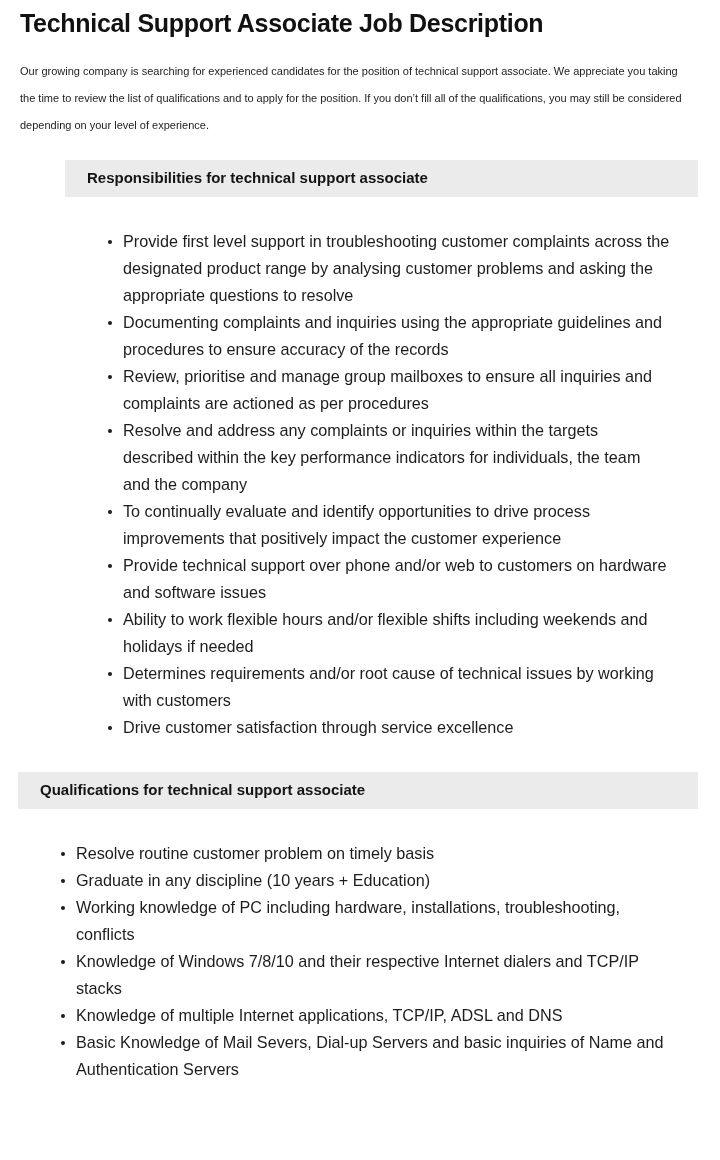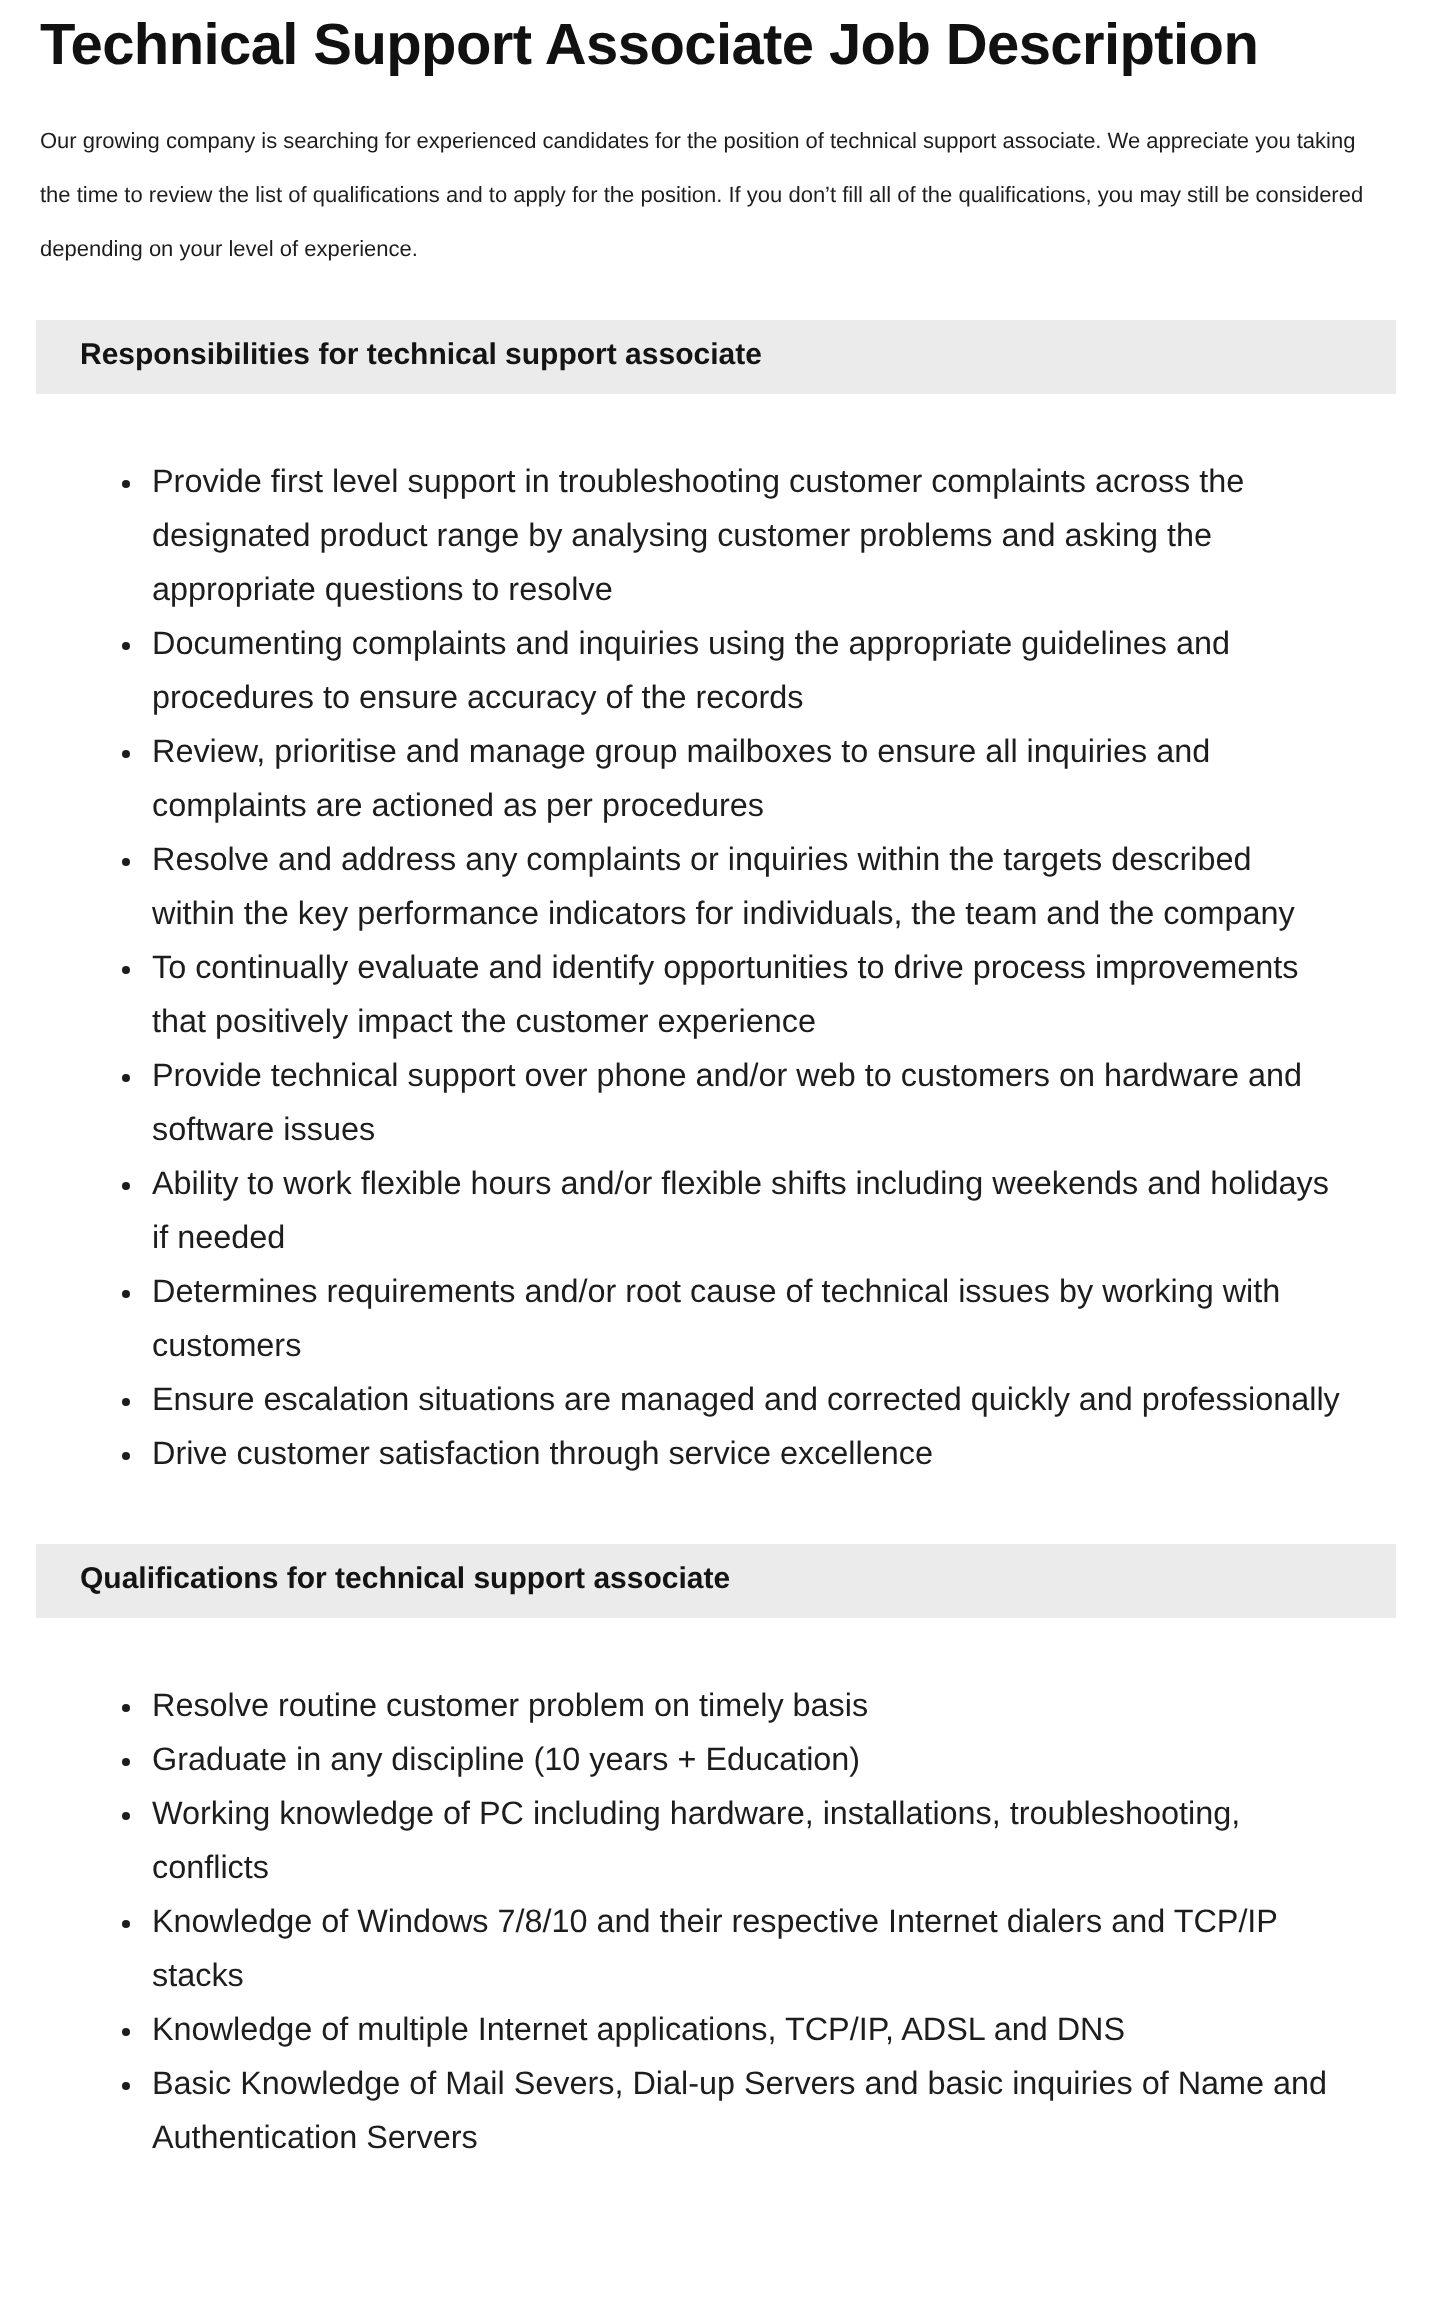--- a/index.html
+++ b/index.html
@@ -18,21 +18,21 @@
     position: relative;
     width: 720px;
     height: 1160px;
     box-sizing: border-box;
   }
 
   
   .doc-title {
     margin: 0;
     padding: 4px 20px 0 20px;
-    font-size: 29px;
+    font-size: 25px;
     line-height: 38px;
     font-weight: bold;
     letter-spacing: -0.3px;
     color: #111111;
     white-space: nowrap;
   }
 
   
   .intro {
     margin: 0;
@@ -50,21 +50,21 @@
     box-sizing: border-box;
   }
   .section-band-title {
     font-size: 15px;
     line-height: 18px;
     font-weight: bold;
     color: #141414;
   }
 
   
-  .band-wrap-first { padding-top: 21px; }
+  .band-wrap-first { padding-top: 21px; padding-left: 47px; }
   .band-wrap-second { padding-top: 14px; }
 
   
   ul.bullets {
     margin: 17px;
     padding: 14px 32px 0 59px;
     list-style: none;
   }
   ul.bullets li {
     position: relative;
@@ -100,21 +100,20 @@
     </div>
     <ul class="bullets">
       <li>Provide first level support in troubleshooting customer complaints across the designated product range by analysing customer problems and asking the appropriate questions to resolve</li>
       <li>Documenting complaints and inquiries using the appropriate guidelines and procedures to ensure accuracy of the records</li>
       <li>Review, prioritise and manage group mailboxes to ensure all inquiries and complaints are actioned as per procedures</li>
       <li>Resolve and address any complaints or inquiries within the targets described within the key performance indicators for individuals, the team and the company</li>
       <li>To continually evaluate and identify opportunities to drive process improvements that positively impact the customer experience</li>
       <li>Provide technical support over phone and/or web to customers on hardware and software issues</li>
       <li>Ability to work flexible hours and/or flexible shifts including weekends and holidays if needed</li>
       <li>Determines requirements and/or root cause of technical issues by working with customers</li>
-      <li>Ensure escalation situations are managed and corrected quickly and professionally</li>
       <li>Drive customer satisfaction through service excellence</li>
     </ul>
   </div>
 
   <div class="band-wrap-second">
     <div class="section-band">
       <span class="section-band-title">Qualifications for technical support associate</span>
     </div>
     <ul class="bullets">
       <li>Resolve routine customer problem on timely basis</li>

